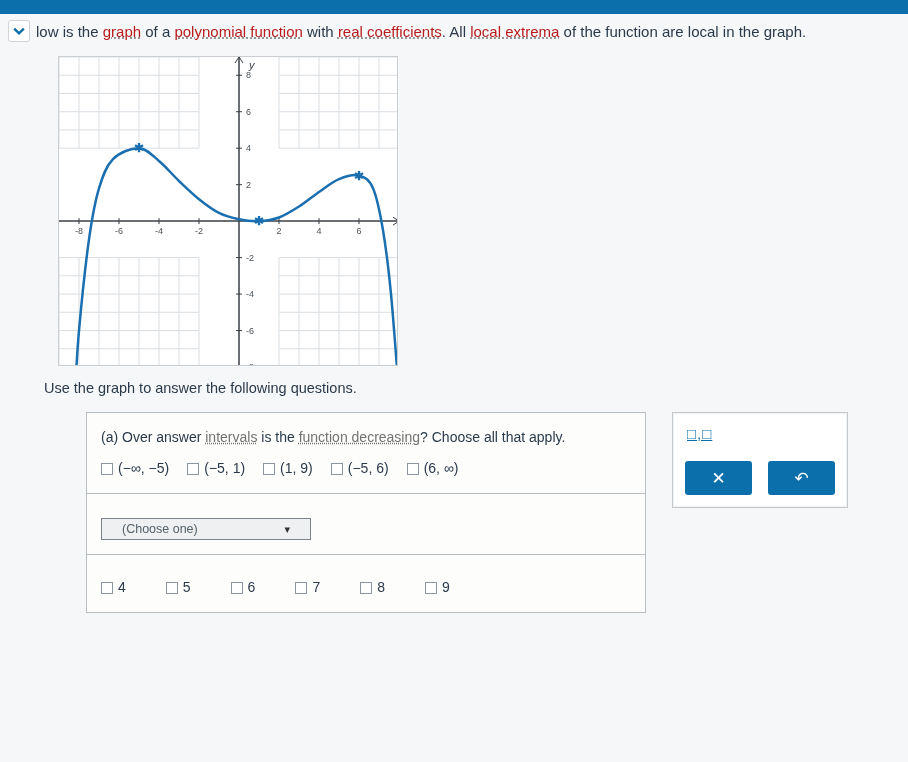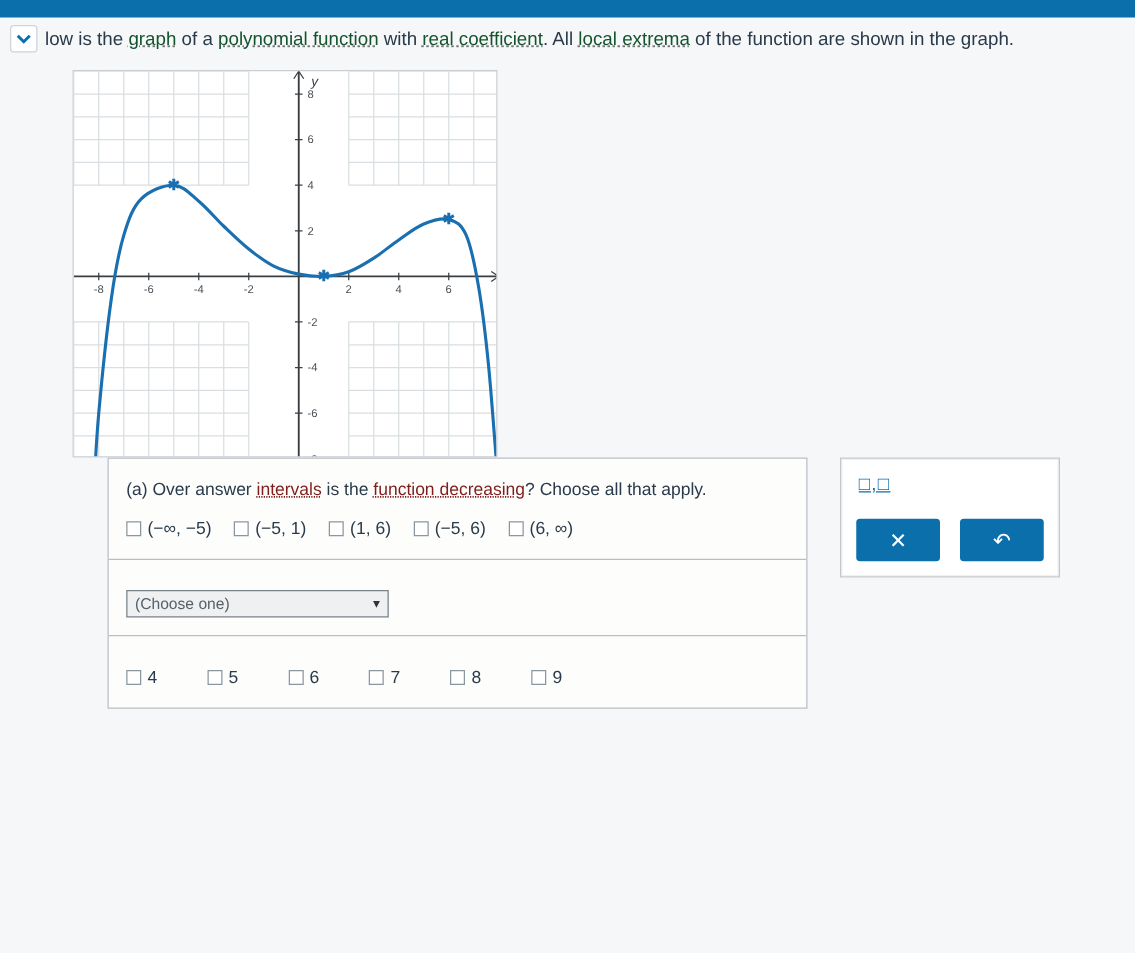--- a/index.html
+++ b/index.html
@@ -27,21 +27,21 @@
   .collapse-caret {
     width: 22px; height: 22px;
     background: #fff;
     border: 1px solid #d0d4d8;
     border-radius: 3px;
     display: flex; align-items: center; justify-content: center;
     color: #0b6fab;
     font-weight: bold;
     margin-right: 6px;
   }
-  .ul { text-decoration: underline dotted #777; color: #14532d; }
+  .ul { text-decoration: underline dotted #777; color: #b91c1c; }
   .graph-wrap {
     margin: 4px 0 0 54px;
     width: 340px; height: 310px;
     border: 1px solid #c9ced2;
     background: #fff;
     position: relative;
     overflow: hidden;
   }
   .graph-wrap svg { position: absolute; inset: 0; }
   .instr {
@@ -83,25 +83,25 @@
   .select {
     margin-top: 10px;
     border: 1px solid #7b838a;
     background: #eef0f1;
     height: 22px;
     width: 210px;
     font-size: 12.5px;
     display: flex;
     align-items: center;
     justify-content: space-between;
-    padding: 0 6px;
+    padding: 0 20px;
     color: #55616b;
   }
   .select .chev { font-size: 11px; color: #333; }
-  .link { color: #7f1d1d; text-decoration: underline dotted; }
+  .link { color: #737373; text-decoration: underline dotted; }
   .sidebox {
     width: 176px;
     border: 1px solid #c3c8cc;
     background: #fff;
     padding: 12px 12px 12px 12px;
     box-shadow: inset 0 0 0 1px #eef0f1;
   }
   .sidebox .icon-row {
     color: #0b6fab;
     font-size: 15px;
@@ -130,21 +130,21 @@
 <div class="topbar"></div>
 
 <div class="content">
   <div class="prompt-row">
     <div class="collapse-caret">
       <svg width="12" height="12" viewBox="0 0 10 10">
           <path d="M1 3 L5 7 L9 3" fill="none" stroke="#0b6fab" stroke-width="2"></path>
         </svg>
     </div>
     <div>
-      <span>low is the </span><span class="ul">graph</span><span> of a </span><span class="ul">polynomial function</span><span> with </span><span class="ul">real coefficient</span><span>. All </span><span class="ul">local extrema</span><span> of the function are shown in the graph.</span>
+      <span>low is the </span><span class="ul">graph</span><span> of a </span><span class="ul">polynomial function</span><span> with </span><span class="ul">real coefficients</span><span>. All </span><span class="ul">local extrema</span><span> of the function are local in the graph.</span>
     </div>
   </div>
 
   <div class="graph-wrap">
     <svg id="graph-svg" width="340" height="310" viewBox="0 0 340 310">
         <line x1="0" y1="91.17647058823528" x2="0" y2="0" stroke="#d9dee2" stroke-width="1"></line>
         <line x1="20" y1="91.17647058823528" x2="20" y2="0" stroke="#d9dee2" stroke-width="1"></line>
         <line x1="40" y1="91.17647058823528" x2="40" y2="0" stroke="#d9dee2" stroke-width="1"></line>
         <line x1="60.00000000000001" y1="91.17647058823528" x2="60.00000000000001" y2="0" stroke="#d9dee2" stroke-width="1"></line>
         <line x1="80" y1="91.17647058823528" x2="80" y2="0" stroke="#d9dee2" stroke-width="1"></line>
@@ -234,40 +234,41 @@
         <line x1="177" y1="18.235294117647072" x2="183" y2="18.235294117647072" stroke="#3a3f44"></line>
         <text x="187" y="21.235294117647072" font-size="9" fill="#4a5258">8</text>
         <text x="190" y="12" font-size="11" font-style="italic" fill="#3a3f44">y</text>
         <path d="M 16.000000000000014 337.3529411764706 C 16.66666666666668 326.71568627450984 17.666666666666668 299.36274509803917 20 273.52941176470586 C 22.333333333333332 247.6960784313725 26.66666666666667 206.05882352941177 30.000000000000004 182.3529411764706 C 33.333333333333336 158.64705882352945 36 144.66666666666666 40 131.2941176470588 C 44 117.92156862745097 47.33333333333334 108.80392156862743 54.00000000000001 102.11764705882351 C 60.66666666666667 95.43137254901958 72.33333333333333 90.87254901960783 80 91.17647058823528 C 87.66666666666667 91.48039215686272 93.33333333333333 98.47058823529409 100 103.9411764705882 C 106.66666666666667 109.41176470588232 113.33333333333334 117.61764705882352 120.00000000000001 124 C 126.66666666666669 130.38235294117646 133.33333333333334 136.91666666666669 140 142.23529411764707 C 146.66666666666666 147.55392156862746 153.33333333333334 152.56862745098042 160 155.91176470588238 C 166.66666666666666 159.25490196078434 173.33333333333334 160.9264705882353 180 162.29411764705884 C 186.66666666666666 163.66176470588238 193.33333333333334 164.421568627451 200 164.11764705882354 C 206.66666666666666 163.81372549019608 213.33333333333331 162.90196078431376 220 160.47058823529414 C 226.66666666666669 158.03921568627453 233.33333333333337 153.78431372549016 240.00000000000003 149.52941176470586 C 246.66666666666669 145.27450980392155 253.33333333333334 139.5 260 134.94117647058823 C 266.6666666666667 130.38235294117646 273.3333333333333 124.91176470588233 280 122.17647058823528 C 286.6666666666667 119.44117647058822 294.3333333333333 117.00980392156863 300 118.52941176470588 C 305.6666666666667 120.04901960784314 310 122.17647058823528 314 131.2941176470588 C 318 140.41176470588235 321 155.60784313725492 324 173.23529411764707 C 327 190.86274509803923 329.3333333333333 209.7058823529412 332 237.05882352941177 C 334.6666666666667 264.4117647058824 338.6666666666667 320.6372549019608 340 337.3529411764706" stroke="#1a6fb0" stroke-width="2.5" fill="none"></path>
         <text x="80" y="95.17647058823528" font-size="12" text-anchor="middle" fill="#1a6fb0" font-weight="bold">✱</text>
         <text x="200" y="168.11764705882354" font-size="12" text-anchor="middle" fill="#1a6fb0" font-weight="bold">✱</text>
         <text x="300" y="122.52941176470588" font-size="12" text-anchor="middle" fill="#1a6fb0" font-weight="bold">✱</text>
       </svg>
   </div>
 
+  <div class="instr">Use the graph to answer the following questions.</div>
 
   <div class="main-row">
     <div class="qbox">
 
       <div class="qsec">
         <div>
           <span>(a) Over answer </span><span class="link">intervals</span><span> is the </span><span class="link">function decreasing</span><span>? Choose all that apply.</span>
         </div>
         <div class="options-row" id="a-options">
             <span class="chk">
               <span class="chk-box"></span>
               <span>(−∞, −5)</span>
             </span>
             <span class="chk">
               <span class="chk-box"></span>
               <span>(−5, 1)</span>
             </span>
             <span class="chk">
               <span class="chk-box"></span>
-              <span>(1, 6)</span>
+              <span>(1, 9)</span>
             </span>
             <span class="chk">
               <span class="chk-box"></span>
               <span>(−5, 6)</span>
             </span>
             <span class="chk">
               <span class="chk-box"></span>
               <span>(6, ∞)</span>
             </span>
           </div>

